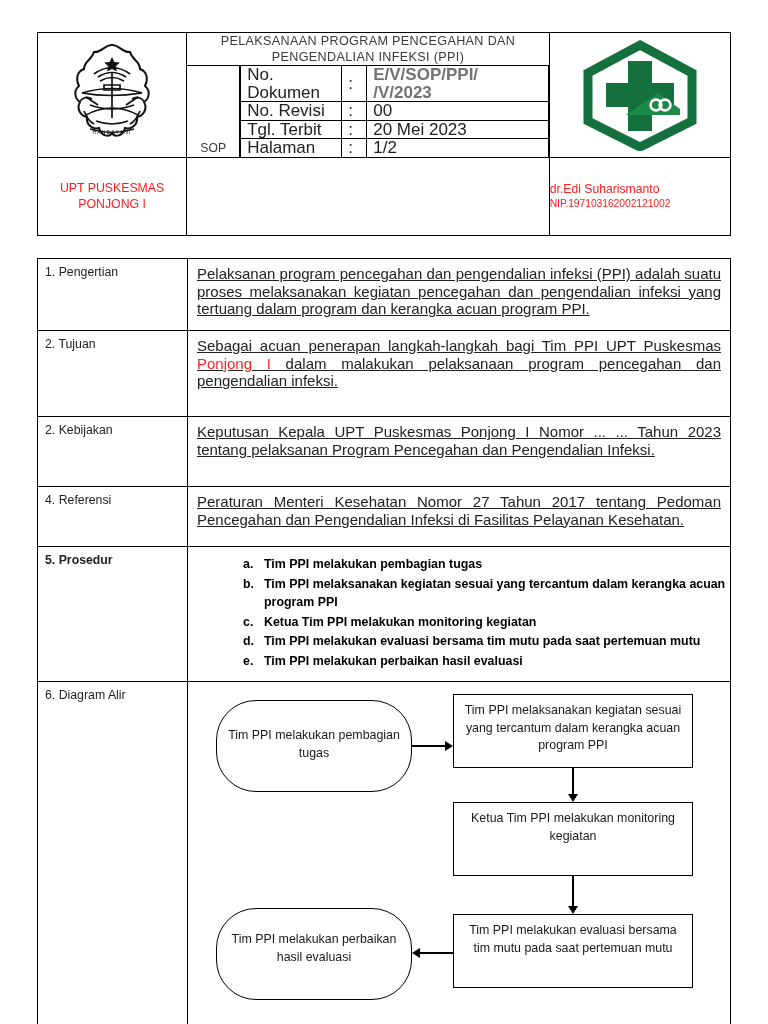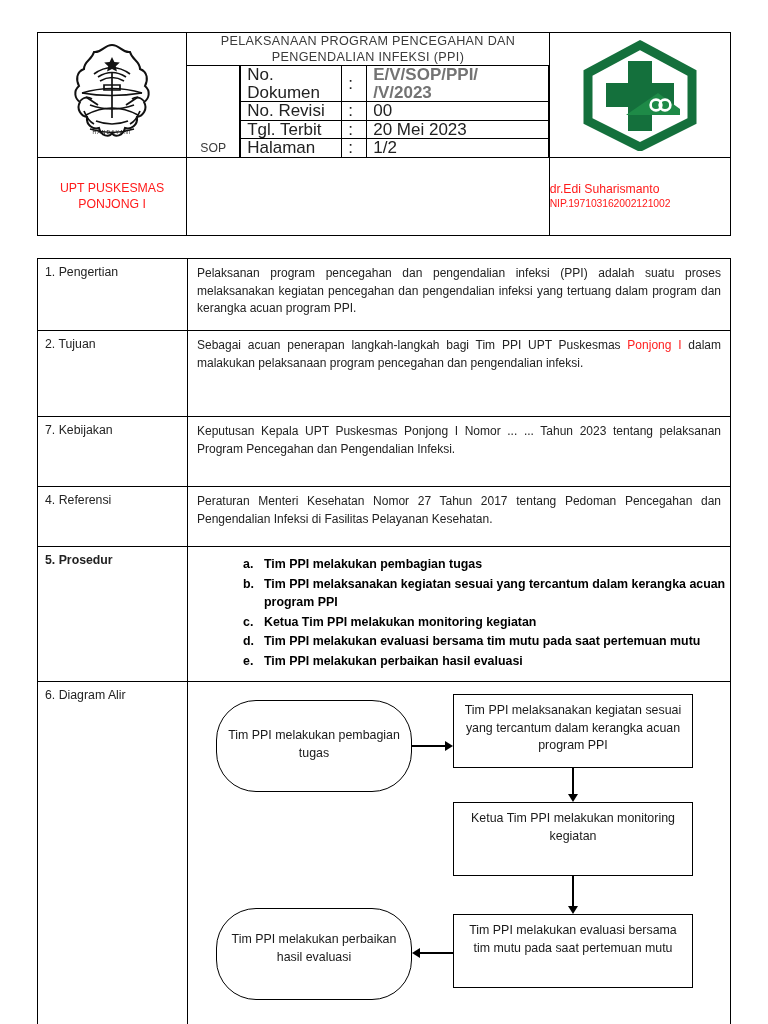--- a/index.html
+++ b/index.html
@@ -65,21 +65,21 @@
   
   .logo-box{width:100%;height:118px;display:flex;align-items:center;justify-content:center;}
 
   
   .content{
     position:absolute;left:37px;top:258px;width:694px;
     border-collapse:collapse;table-layout:fixed;
   }
   .content td{border:1px solid #000;vertical-align:top;}
   .content .c-label{width:150px;padding:5px 4px 5px 7px;font-size:12.3px;line-height:16px;color:#222;}
-  .content .c-body{padding:6px 9px 7px 9px;font-size:12px;line-height:17.5px;color:#222;}
+  .content .c-body{padding:6px 9px 7px 9px;font-size:15px;line-height:17.5px;color:#222;text-decoration:underline;}
   .just{text-align:justify;text-justify:inter-word;}
   .red{color:#ff2020;}
 
   .proc{margin:0;padding:0;list-style:none;}
   .proc li{
     display:flex;margin:0 0 0 0;padding:0 0 1px 0;
     font-size:12.4px;line-height:18.5px;
   }
   .proc .mk{width:21px;flex:0 0 21px;}
   .proc .tx{flex:1;}
@@ -239,21 +239,21 @@
       <td class="c-label">1. Pengertian</td>
       <td class="c-body just">Pelaksanan program pencegahan dan pengendalian infeksi (PPI) adalah suatu proses melaksanakan kegiatan pencegahan dan pengendalian infeksi yang tertuang dalam program dan kerangka acuan program PPI.</td>
     </tr>
 
     <tr class="r2">
       <td class="c-label">2. Tujuan</td>
       <td class="c-body just"><span>Sebagai acuan penerapan langkah-langkah bagi Tim PPI UPT Puskesmas </span><span class="red">Ponjong I</span><span> dalam malakukan pelaksanaan program pencegahan dan pengendalian infeksi.</span></td>
     </tr>
 
     <tr class="r3">
-      <td class="c-label">7. Kebijakan</td>
+      <td class="c-label">2. Kebijakan</td>
       <td class="c-body just red">Keputusan Kepala UPT Puskesmas Ponjong I Nomor ... ... Tahun 2023 tentang pelaksanan Program Pencegahan dan Pengendalian Infeksi.</td>
     </tr>
 
     <tr class="r4">
       <td class="c-label">4. Referensi</td>
       <td class="c-body just">Peraturan Menteri Kesehatan Nomor 27 Tahun 2017 tentang Pedoman Pencegahan dan Pengendalian Infeksi di Fasilitas Pelayanan Kesehatan.</td>
     </tr>
 
     <tr class="r5">
       <td class="c-label">5. Prosedur</td>

